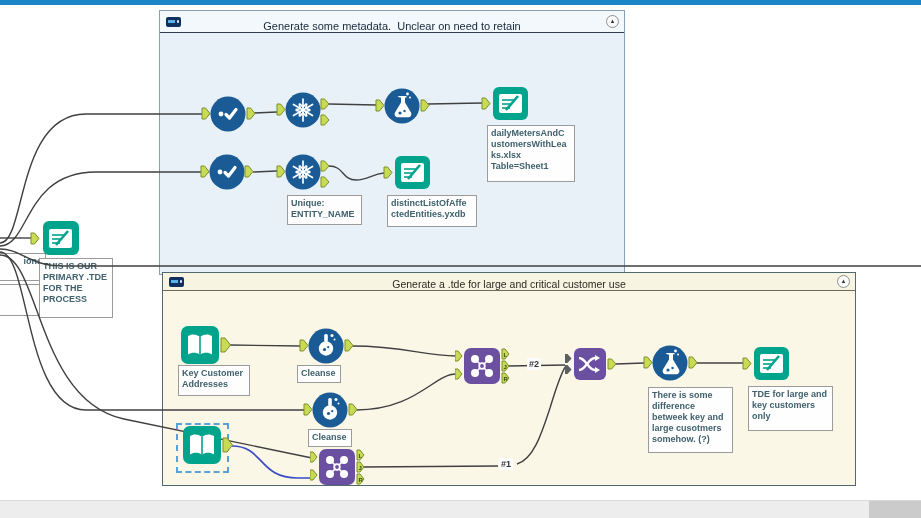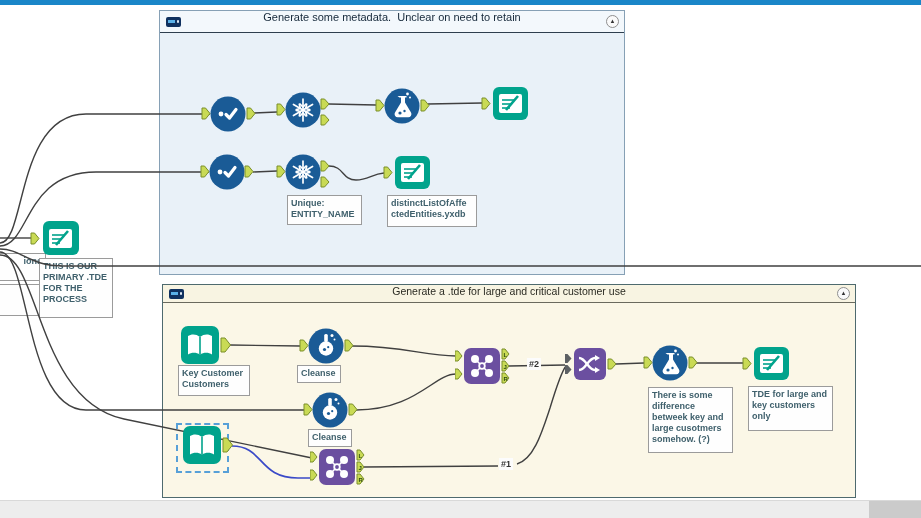--- a/index.html
+++ b/index.html
@@ -2,22 +2,22 @@
 <html><head>
 <meta charset="utf-8">
 <style>
   html,body{margin:0;padding:0;background:#fff;}
   #canvas{position:relative;width:921px;height:518px;background:#ffffff;overflow:hidden;
           font-family:"Liberation Sans",sans-serif;}
   .topbar{position:absolute;left:0;top:0;width:921px;height:5px;background:#1a86c8;z-index:5;}
 
   .container{position:absolute;box-sizing:border-box;z-index:10;}
   .c-meta{left:159px;top:10px;width:466px;height:265px;background:#e9f1f8;border:1px solid #86a0b5;}
-  .c-tde{left:162px;top:284px;width:694px;height:214px;background:#fbf7e7;border:1px solid #4e6a6e;}
-  .chdr{position:relative;width:100%;box-sizing:border-box;display:flex;align-items:flex-start;}
+  .c-tde{left:162px;top:272px;width:694px;height:214px;background:#fbf7e7;border:1px solid #4e6a6e;}
+  .chdr{position:relative;width:100%;box-sizing:border-box;display:flex;align-items:flex-end;}
   .c-meta .chdr{height:22px;background:#f3f8fc;border-bottom:1px solid #2e3e4e;}
   .c-tde  .chdr{height:18px;background:#f8f4e2;border-bottom:1px solid #6a6a5e;}
   .ctitle{flex:1;text-align:center;white-space:pre;color:#15283a;}
   .c-meta .ctitle{font-size:11px;}
   .c-tde  .ctitle{font-size:10.5px;color:#2a2a22;}
   .cicon{position:absolute;left:6px;top:50%;margin-top:-5px;width:15px;height:10px;background:#10315f;
          border-radius:2px;}
   .cicon .bar{position:absolute;left:2px;top:3px;width:7px;height:3px;background:#5ab1e8;}
   .cicon .dot{position:absolute;right:2px;top:3.5px;width:2.5px;height:2.5px;background:#dfeaf5;border-radius:50%;}
   .collapse{position:absolute;right:5px;top:50%;margin-top:-6.5px;width:13px;height:13px;border:1px solid #8f8f8f;
@@ -76,22 +76,26 @@
   <div class="ann" style="left:-14px;top:253px;width:60px;height:28px;text-align:right;">ions</div>
   <div class="ann" style="left:-14px;top:284px;width:88px;height:32px;"></div>
   <div class="ann" style="left:39px;top:258px;width:74px;height:60px;">THIS IS OUR
 PRIMARY .TDE
 FOR THE
 PROCESS</div>
   <div class="ann" style="left:387px;top:195px;width:90px;height:32px;">distinctListOfAffe
 ctedEntities.yxdb</div>
   <div class="ann" style="left:287px;top:195px;width:75px;height:30px;">Unique:
 ENTITY_NAME</div>
+  <div class="ann" style="left:487px;top:125px;width:88px;height:57px;">dailyMetersAndC
+ustomersWithLea
+ks.xlsx
+Table=Sheet1</div>
   <div class="ann" style="left:178px;top:365px;width:72px;height:31px;">Key Customer
-Customers</div>
+Addresses</div>
   <div class="ann" style="left:297px;top:365px;width:44px;height:18px;">Cleanse</div>
   <div class="ann" style="left:308px;top:429px;width:44px;height:18px;">Cleanse</div>
   <div class="ann" style="left:748px;top:386px;width:85px;height:45px;">TDE for large and
 key customers
 only</div>
   <div class="ann" style="left:648px;top:387px;width:85px;height:66px;">There is some
 difference
 betweek key and
 large cusotmers
 somehow. (?)</div>

